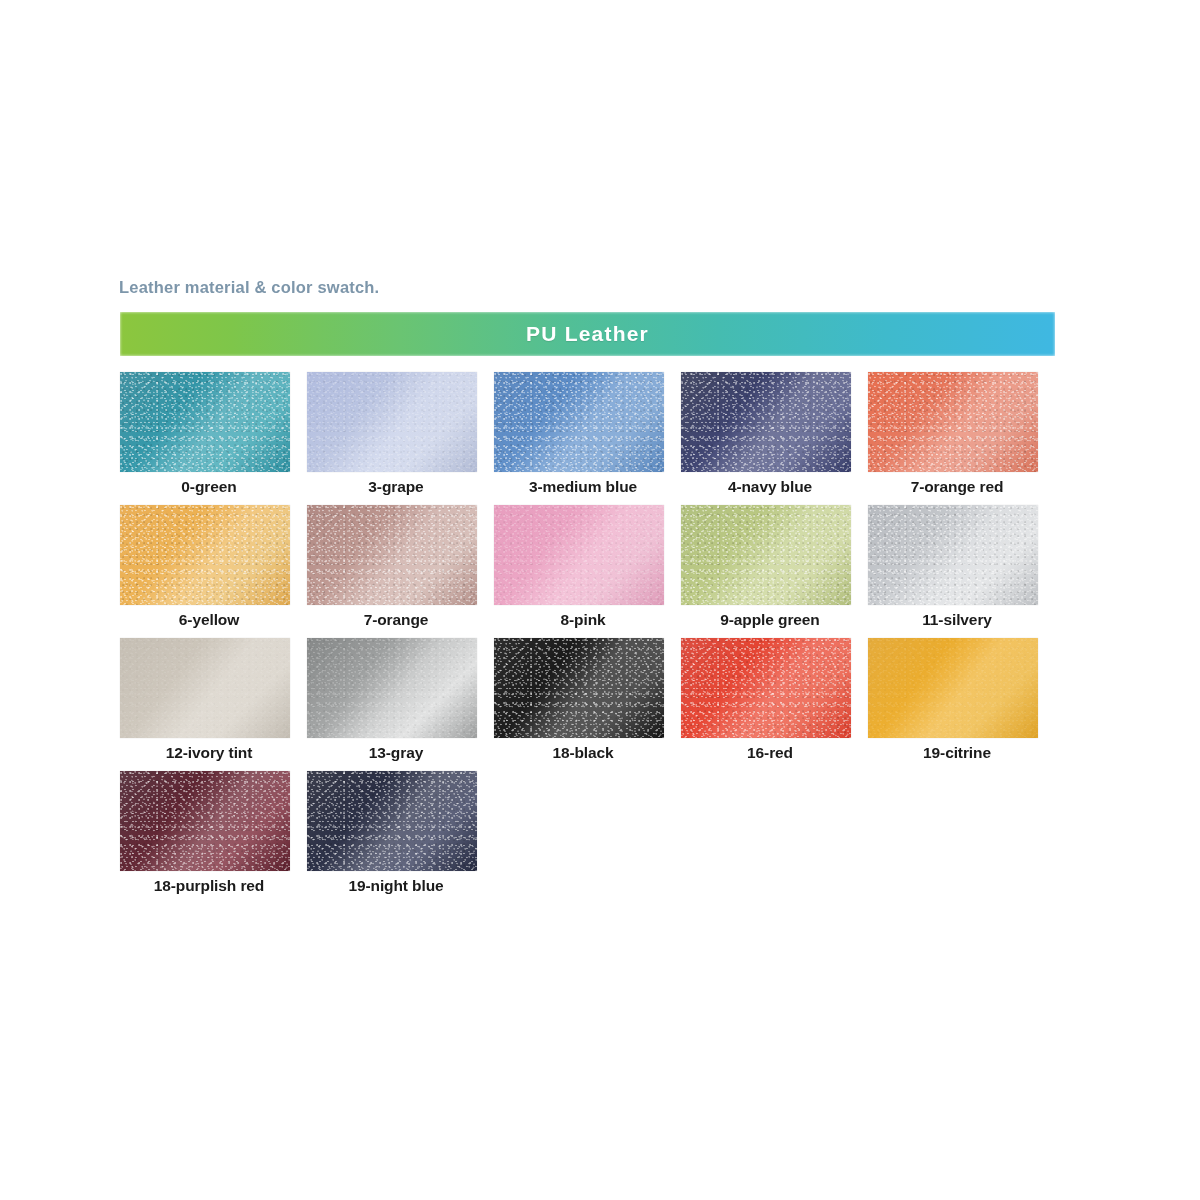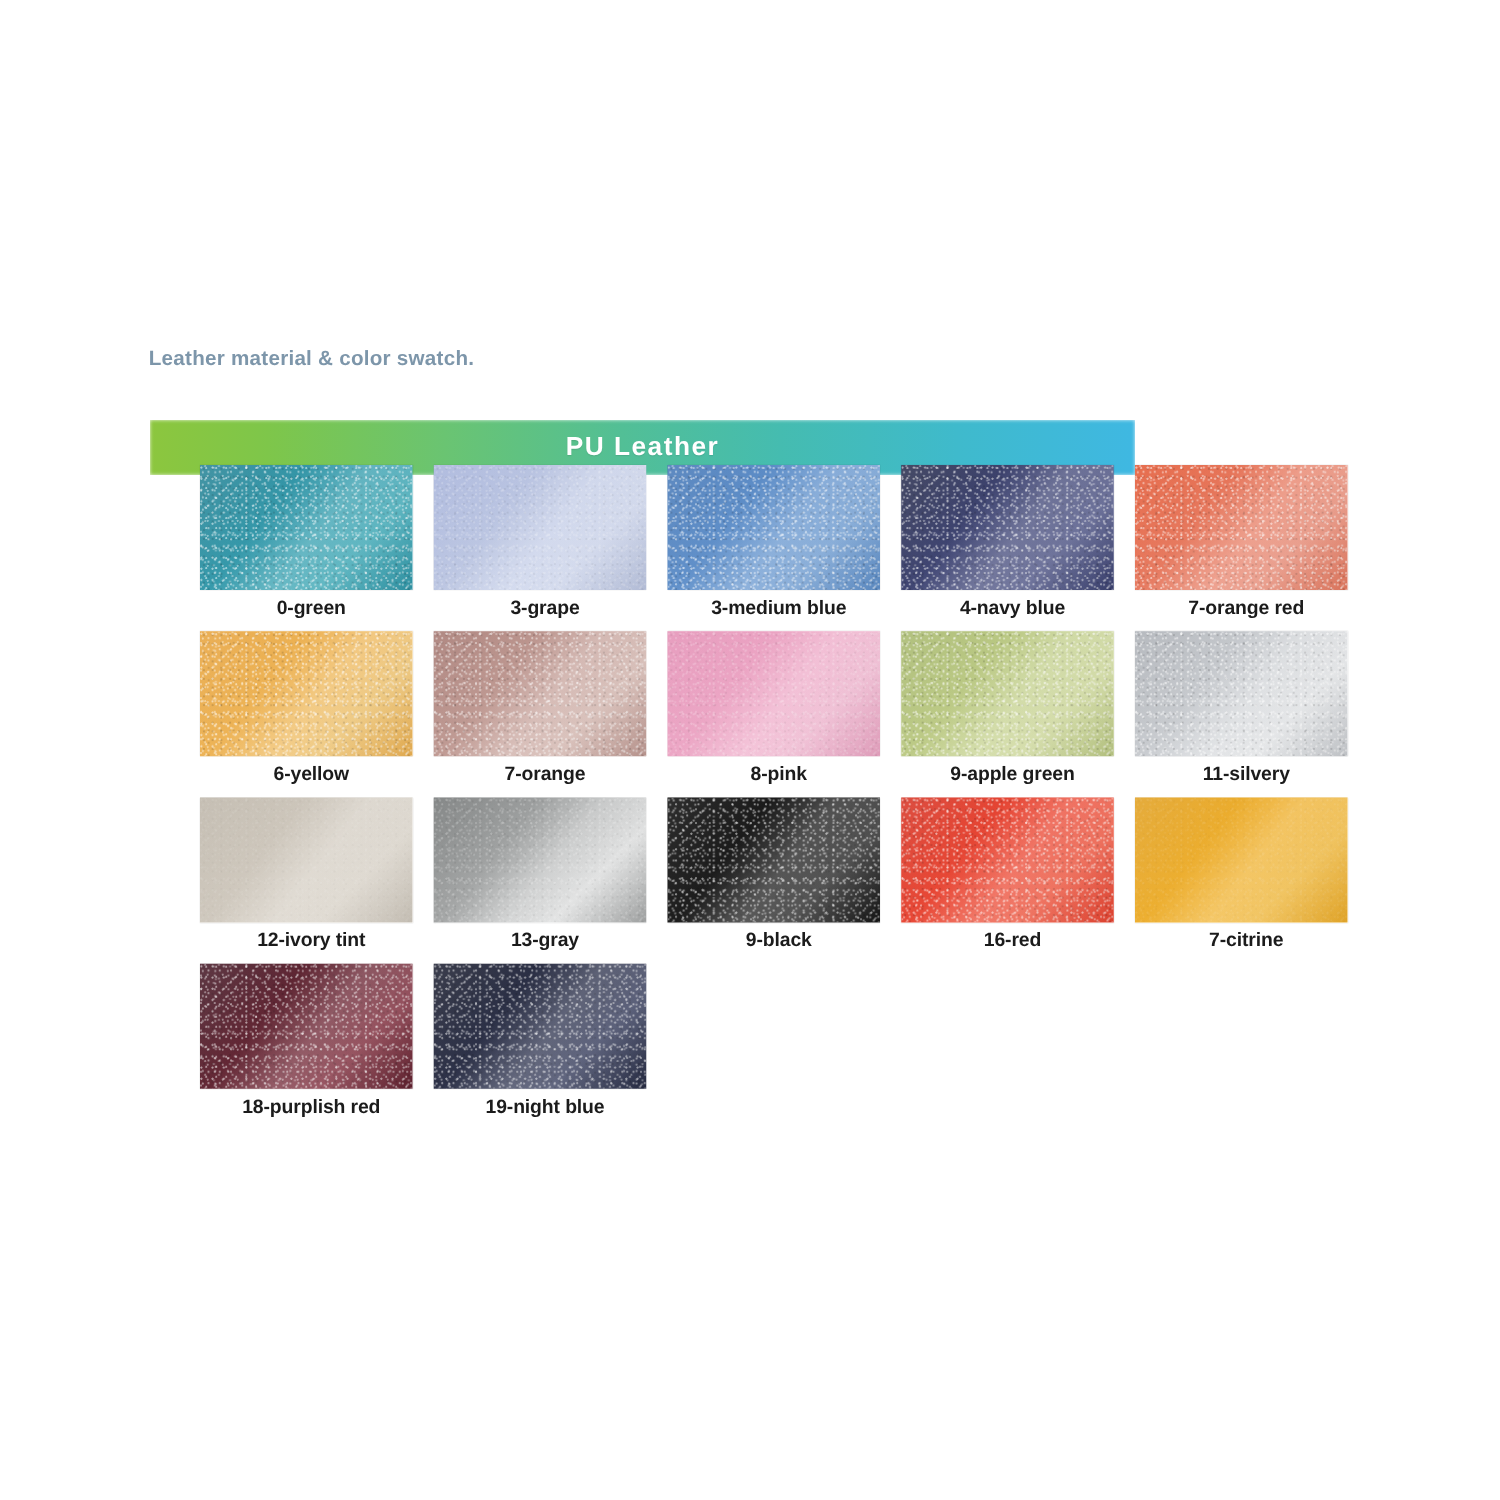--- a/index.html
+++ b/index.html
@@ -31,35 +31,34 @@
     color: #7d96aa;
     white-space: nowrap;
     filter: blur(0.35px);
   }
 
   
   #banner {
     position: absolute;
     left: 120px;
     top: 312px;
-    width: 788px;
+    width: 935px;
     height: 44px;
     background: linear-gradient(90deg,
         #8cc63e 0%,
         #7ec64a 12%,
         #6ac472 30%,
         #52bf96 48%,
         #45bcb0 64%,
         #3fbacc 82%,
         #3fb8e2 100%);
     display: flex;
     align-items: center;
     justify-content: center;
     box-shadow: 0 0 3px rgba(255,255,255,0.9) inset;
-    margin-top: 24px;
   }
   #banner-title {
     color: #ffffff;
     font-size: 21px;
     font-weight: bold;
     letter-spacing: 1.2px;
     text-shadow: 0 1px 1px rgba(0,0,0,0.10);
     filter: blur(0.15px);
   }
 
@@ -70,21 +69,20 @@
     top: 372px;
     width: 920px;
     display: grid;
     grid-template-columns: repeat(5, 170px);
     grid-column-gap: 17px;
     grid-row-gap: 9px;
   }
 
   .cell {
     width: 178px;
-    margin-left: 40px;
   }
 
   .swatch {
     position: relative;
     width: 170px;
     height: 100px;
     overflow: hidden;
     box-shadow: 0 0 1px rgba(0,0,0,0.18);
   }
 
@@ -197,29 +195,29 @@
       <div class="cell">
         <div class="swatch grain-none" style="background: linear-gradient(135deg, rgb(187, 179, 166) 0%, rgb(207, 200, 189) 42%, rgb(224, 218, 208) 72%, rgb(207, 200, 189) 100%);"></div>
         <div class="label">12-ivory tint</div>
       </div>
       <div class="cell">
         <div class="swatch grain-light" style="background: linear-gradient(135deg, rgb(111, 114, 114) 0%, rgb(166, 168, 168) 42%, rgb(227, 228, 228) 72%, rgb(166, 168, 168) 100%);"></div>
         <div class="label">13-gray</div>
       </div>
       <div class="cell">
         <div class="swatch grain-heavy" style="background: linear-gradient(135deg, rgb(6, 6, 6) 0%, rgb(21, 21, 21) 42%, rgb(58, 58, 58) 72%, rgb(21, 21, 21) 100%);"></div>
-        <div class="label">9-black</div>
+        <div class="label">18-black</div>
       </div>
       <div class="cell">
         <div class="swatch grain-heavy" style="background: linear-gradient(135deg, rgb(214, 44, 28) 0%, rgb(232, 66, 47) 42%, rgb(242, 96, 74) 72%, rgb(232, 66, 47) 100%);"></div>
         <div class="label">16-red</div>
       </div>
       <div class="cell">
         <div class="swatch grain-none" style="background: linear-gradient(135deg, rgb(224, 156, 23) 0%, rgb(237, 173, 42) 42%, rgb(245, 192, 75) 72%, rgb(237, 173, 42) 100%);"></div>
-        <div class="label">7-citrine</div>
+        <div class="label">19-citrine</div>
       </div>
       <div class="cell">
         <div class="swatch grain-heavy" style="background: linear-gradient(135deg, rgb(63, 18, 32) 0%, rgb(96, 32, 46) 42%, rgb(138, 59, 74) 72%, rgb(96, 32, 46) 100%);"></div>
         <div class="label">18-purplish red</div>
       </div>
       <div class="cell">
         <div class="swatch grain-heavy" style="background: linear-gradient(135deg, rgb(21, 24, 42) 0%, rgb(38, 43, 67) 42%, rgb(71, 77, 107) 72%, rgb(38, 43, 67) 100%);"></div>
         <div class="label">19-night blue</div>
       </div>
     </div>

